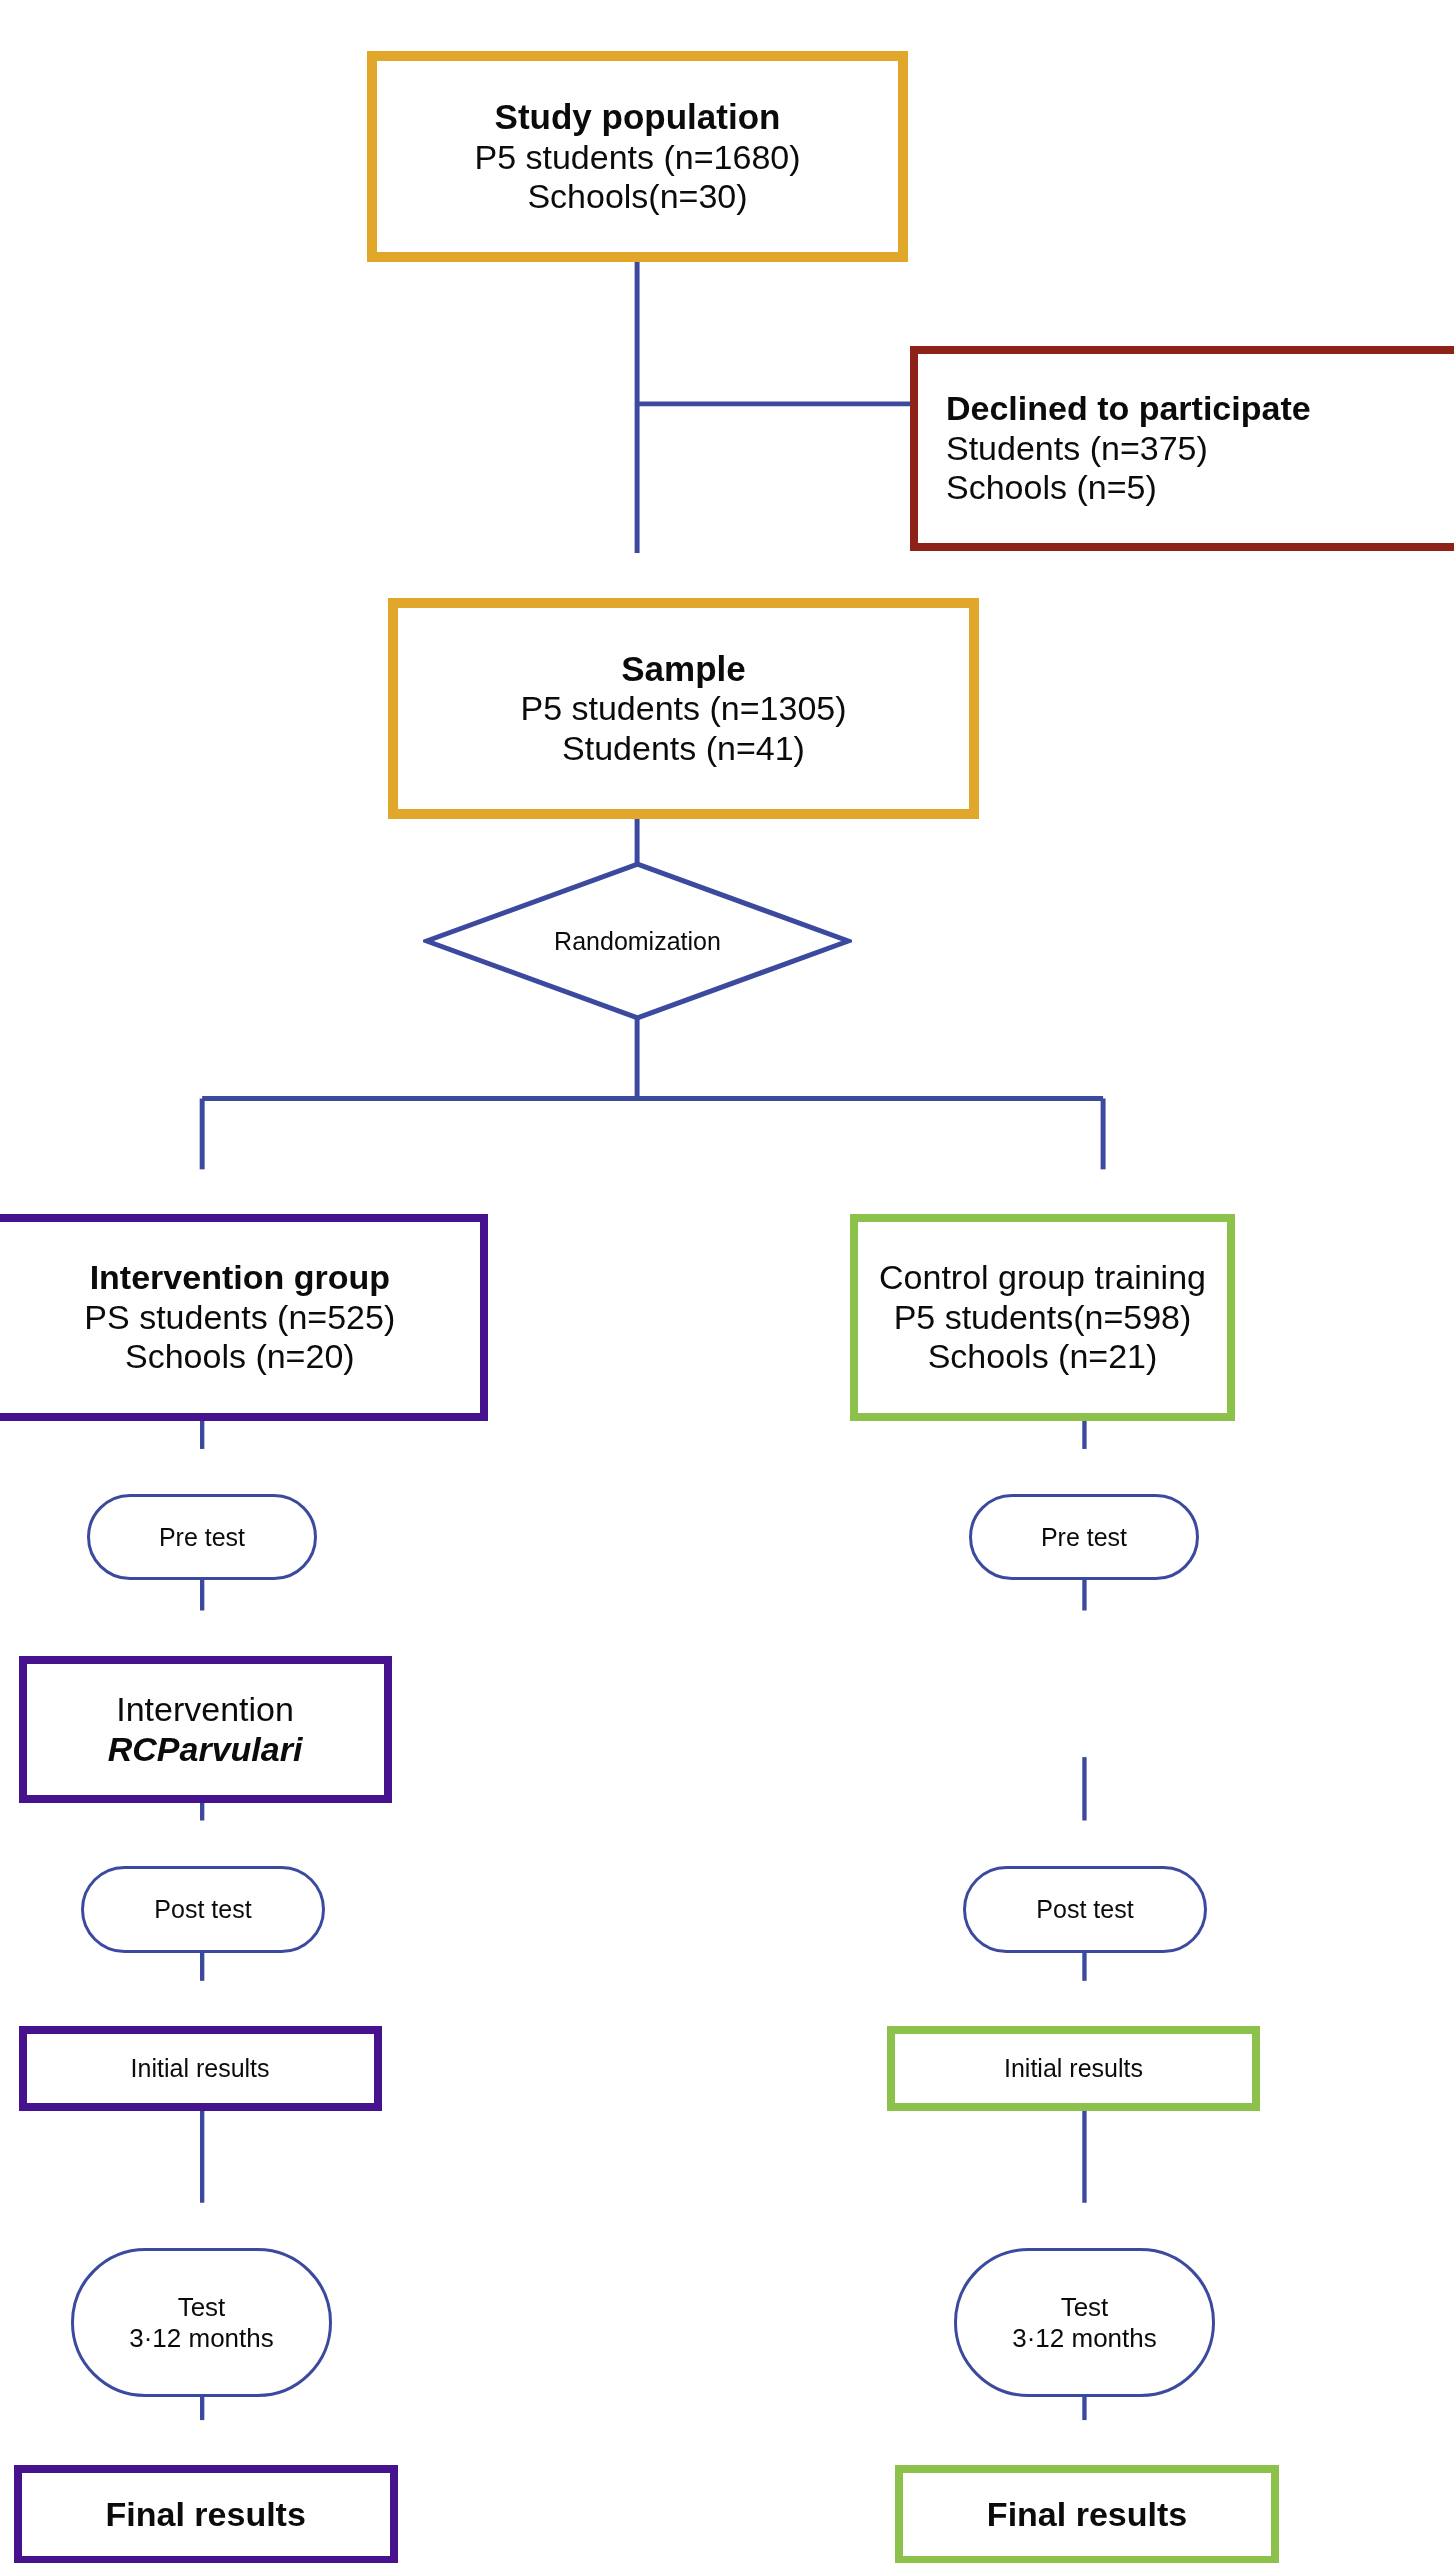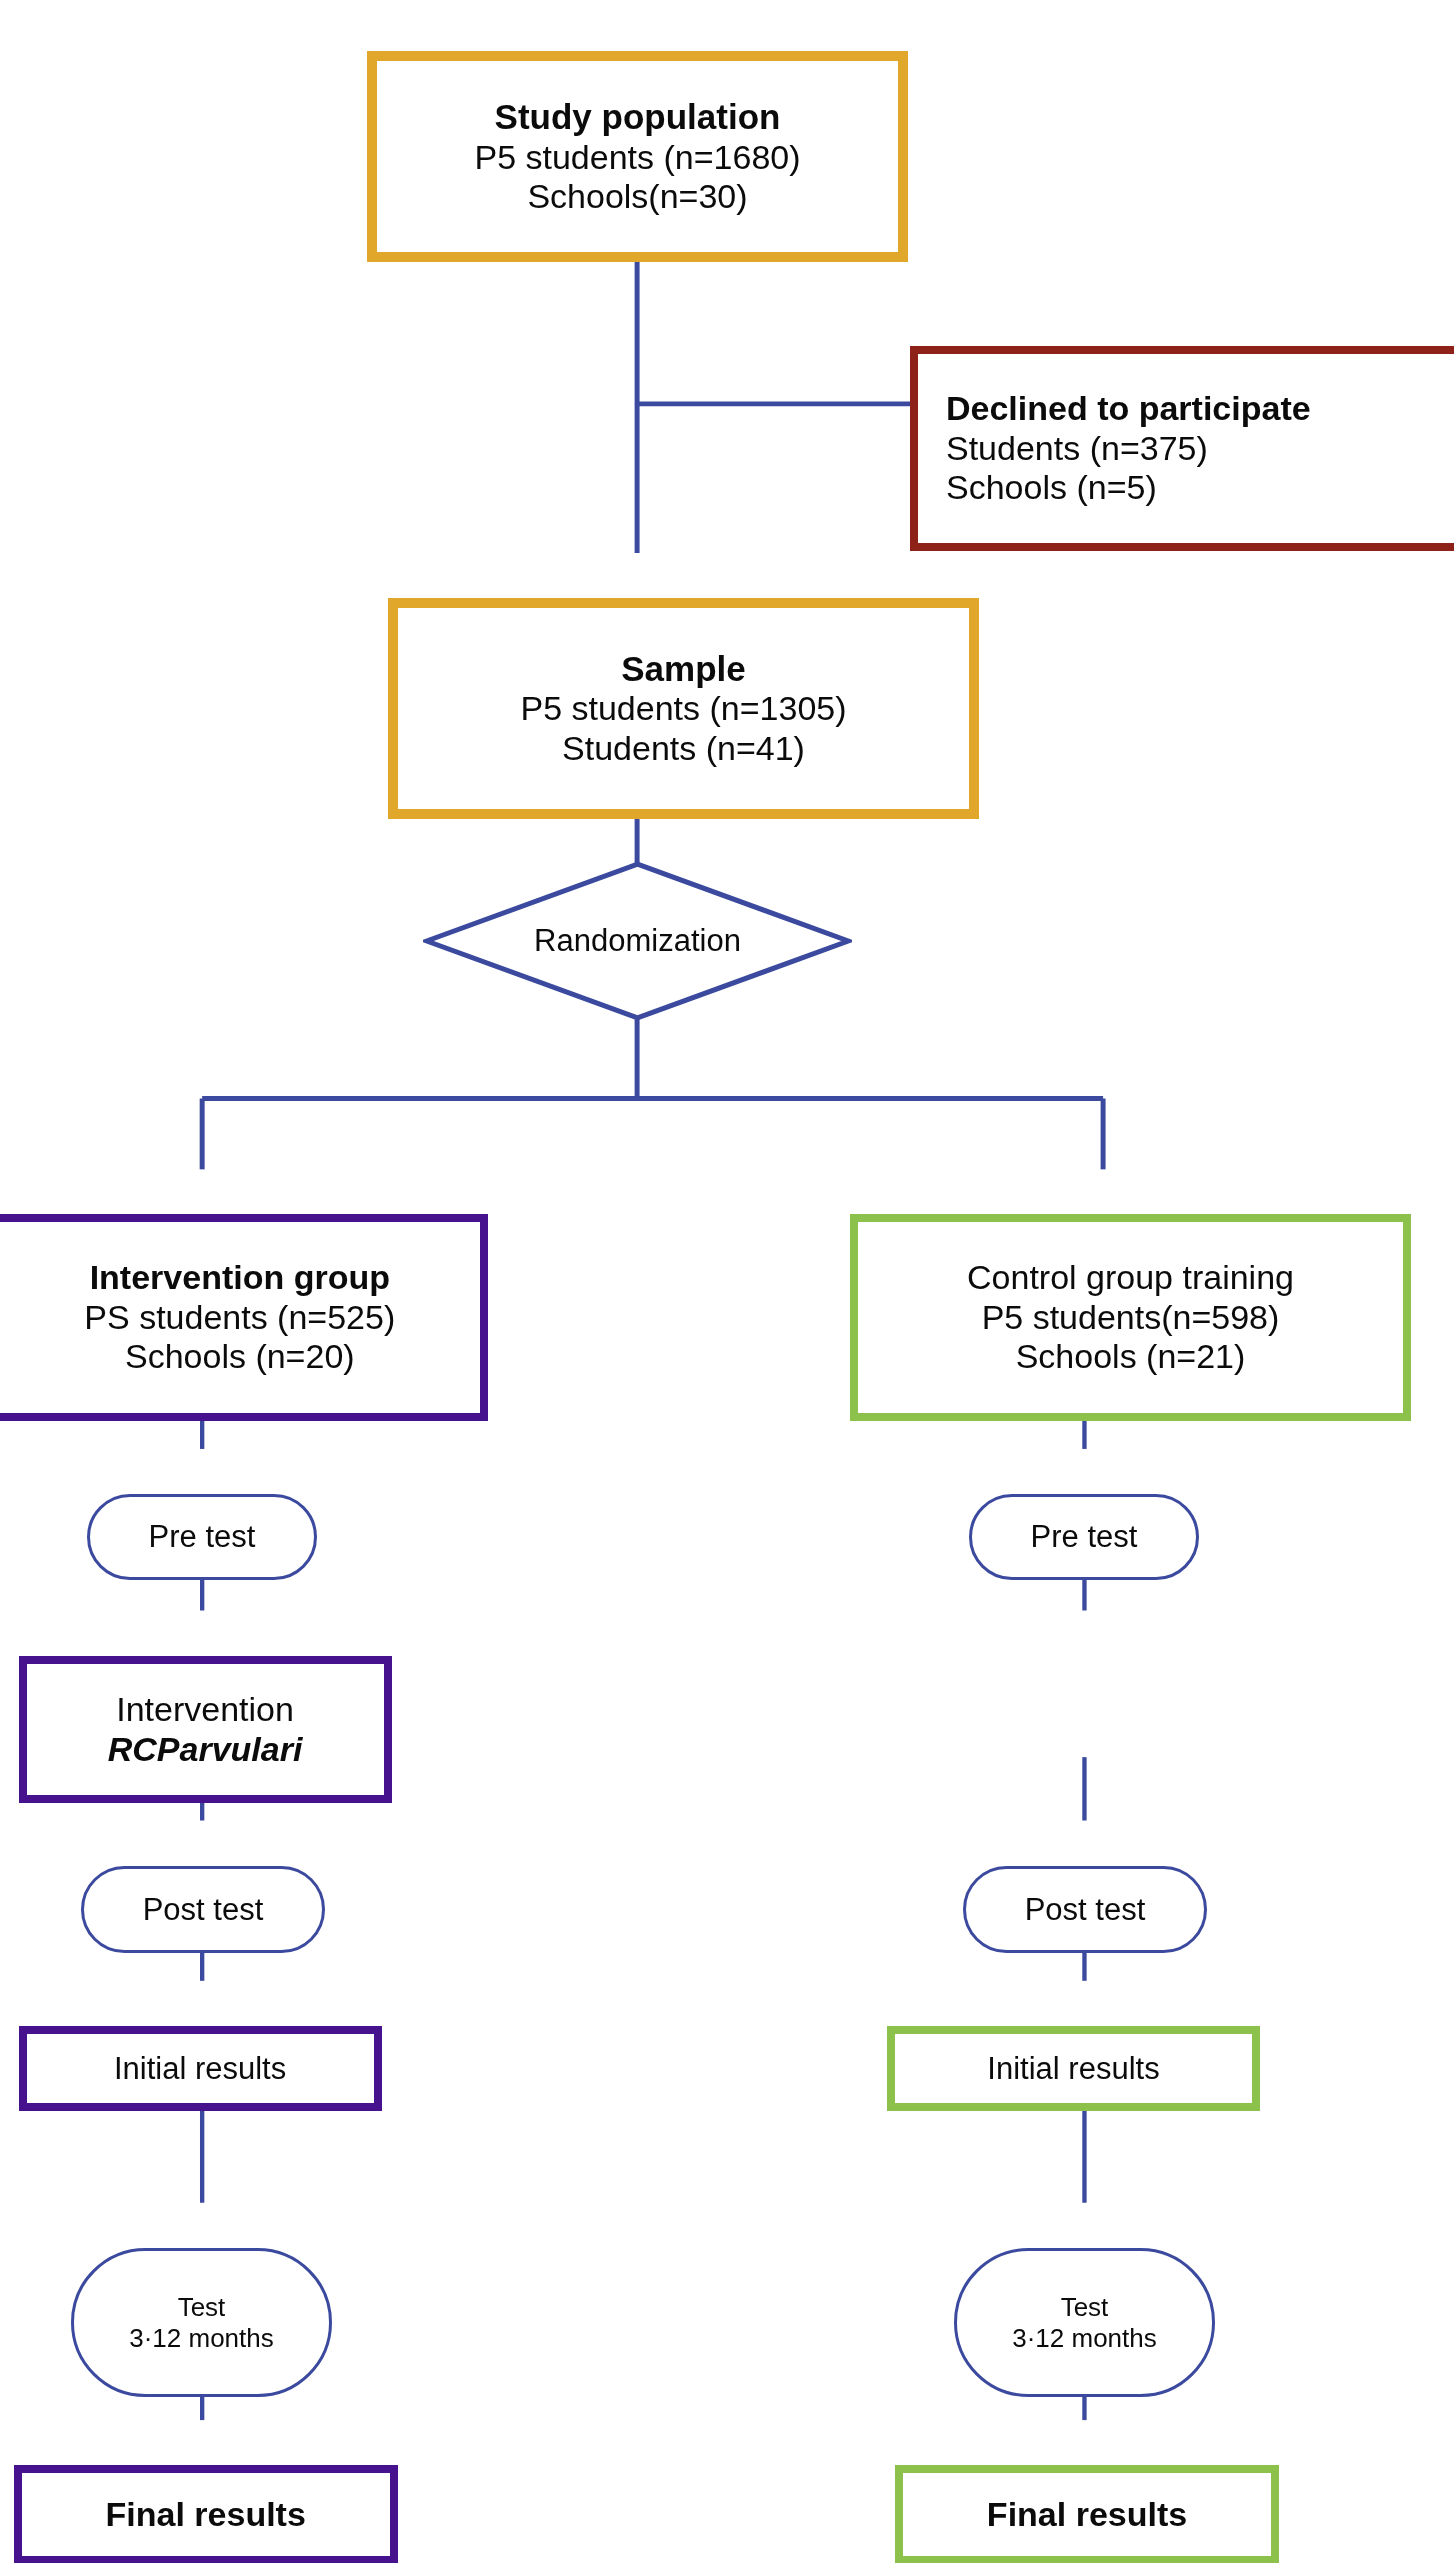--- a/index.html
+++ b/index.html
@@ -76,21 +76,21 @@
   .line {
     line-height: 1.16;
     white-space: nowrap;
   }
   .bold { font-weight: bold; }
   .ital { font-style: italic; font-weight: bold; }
 
   
   .t-lg { font-size: 35px; }
   .t-md { font-size: 34px; }
-  .t-sm { font-size: 31px; }
+  .t-sm { font-size: 25px; }
   .t-xxs{ font-size: 26px; }
 </style>
 </head>
 <body>
 
 <div id="canvas">
 
   <svg id="edges" viewBox="0 0 2341 4125" width="1455" height="2563">
     <g stroke="#3B4A9E" stroke-width="8" fill="none" stroke-linecap="butt">
 
@@ -151,21 +151,21 @@
     </svg>
     <div class="diamond-label t-sm">Randomization</div>
   </div>
 
   <div class="node box purple" style="left:-8.7px; top:1169px; width:497px; height:207px; border-width:8.7px;">
     <div class="line t-md bold">Intervention group</div>
     <div class="line t-md">PS students (n=525)</div>
     <div class="line t-md">Schools (n=20)</div>
   </div>
 
-  <div class="node box green" style="left:850px; top:1169px; width:561px; height:207px; border-width:8.7px;">
+  <div class="node box green" style="left:850px; top:1169px; width:385px; height:207px; border-width:8.7px;">
     <div class="line t-md">Control group training</div>
     <div class="line t-md">P5 students(n=598)</div>
     <div class="line t-md">Schools (n=21)</div>
   </div>
 
   <div class="node pill" style="left:87px; top:1449px; width:230px; height:86px;">
     <div class="line t-sm">Pre test</div>
   </div>
 
   <div class="node pill" style="left:969px; top:1449px; width:230px; height:86px;">

